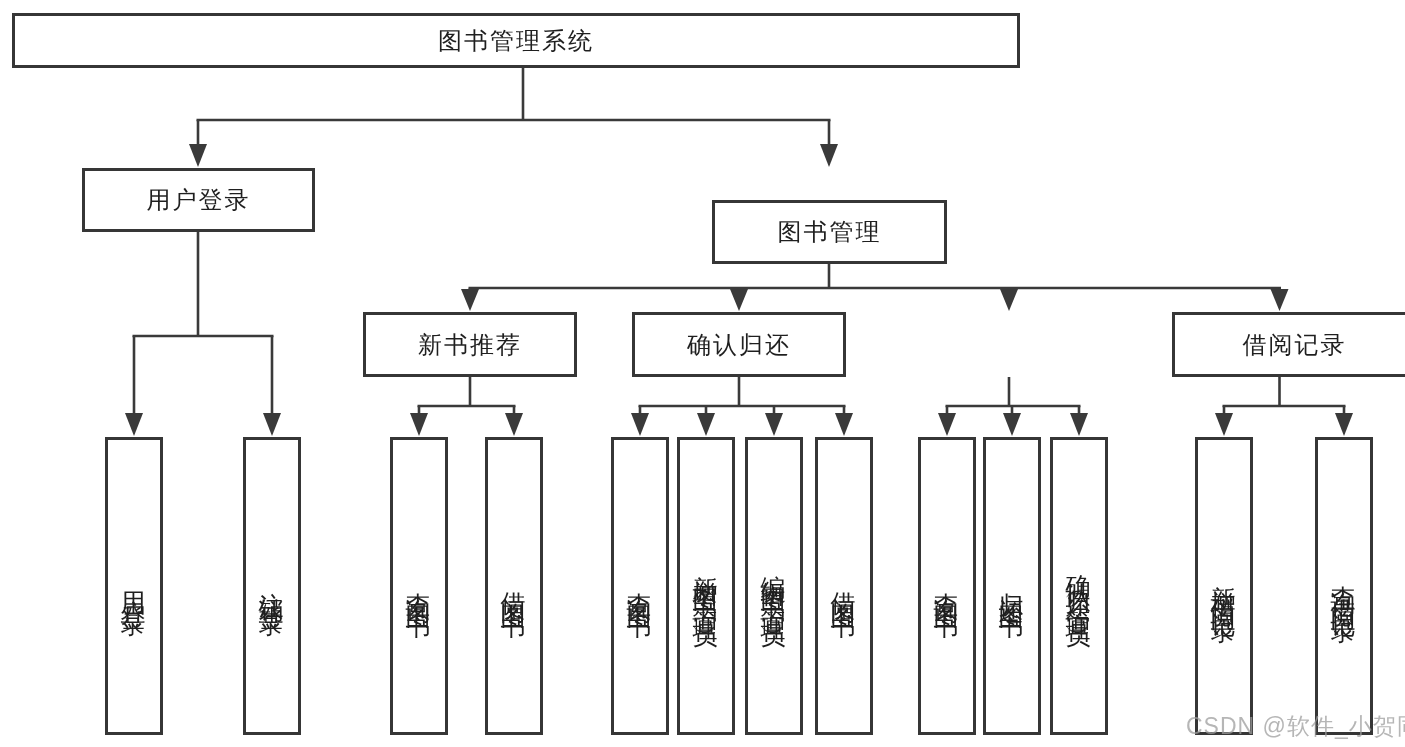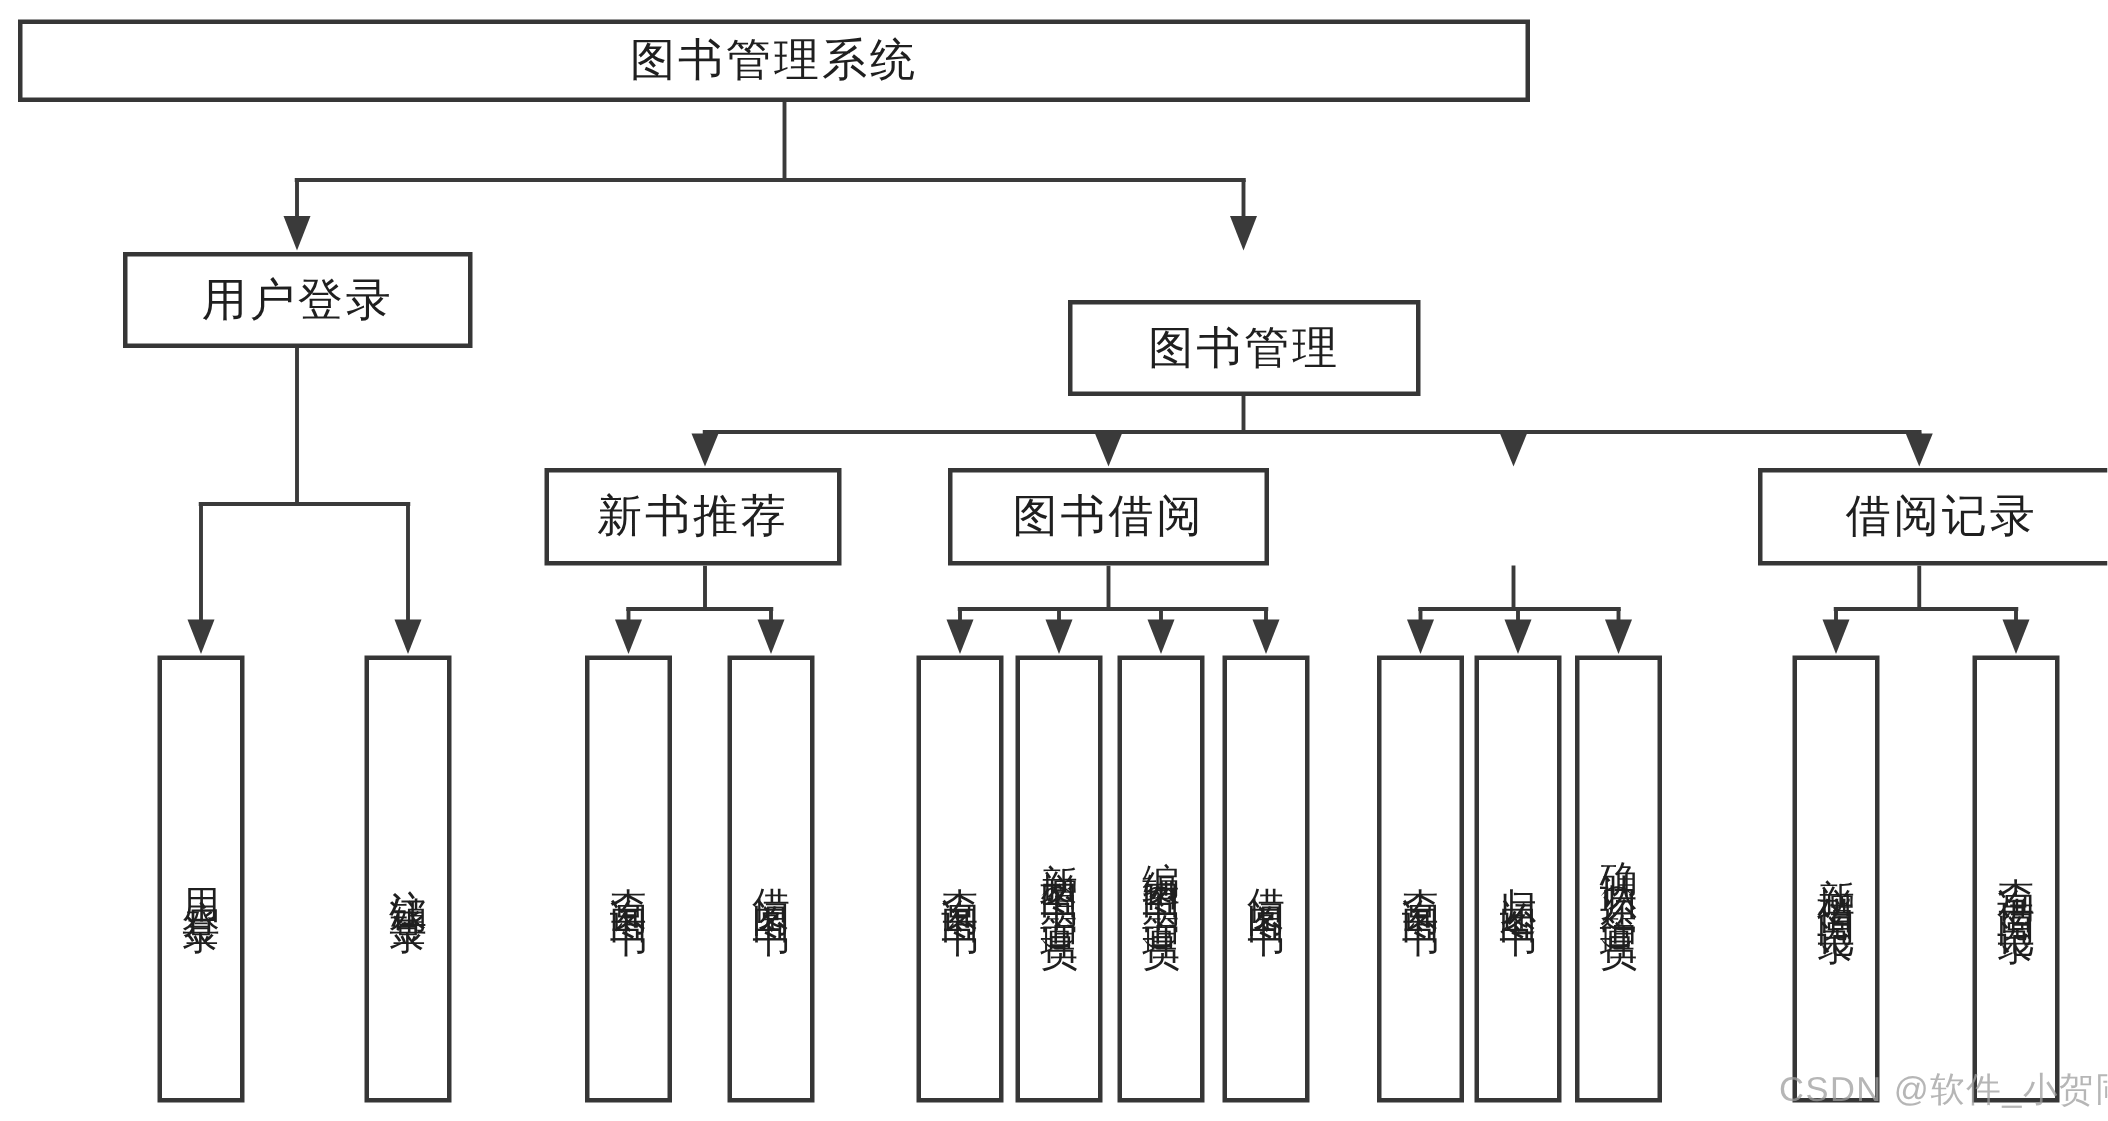--- a/index.html
+++ b/index.html
@@ -19,21 +19,21 @@
   }
   .box {
     position: absolute;
     box-sizing: border-box;
     background: #ffffff;
     border: 3px solid #363636;
     display: flex;
     align-items: center;
     justify-content: center;
     color: #1f1f1f;
-    font-size: 30px;
+    font-size: 24px;
     letter-spacing: 2px;
     z-index: 2;
     white-space: nowrap;
   }
   .vbox {
     writing-mode: vertical-rl;
     text-orientation: mixed;
     letter-spacing: 7px;
     font-size: 25px;
     width: 58px;
@@ -135,25 +135,25 @@
     <span>图书管理系统</span>
   </div>
 
   <div class="box lvl2" style="left:82px; width:233px;">
     <span>用户登录</span>
   </div>
   <div class="box lvl2" style="left:712px; width:235px;margin-top:32px;">
     <span>图书管理</span>
   </div>
 
-  <div class="box lvl3" style="left:363px; width:198px;justify-content:center;">
+  <div class="box lvl3" style="left:363px; width:214px;justify-content:center;">
     <span>新书推荐</span>
   </div>
   <div class="box lvl3" style="left:632px; width:214px;">
-    <span>图书借阅</span>
+    <span>确认归还</span>
   </div>
   <div class="box lvl3" style="left:1172px; width:245px;">
     <span>借阅记录</span>
   </div>
 
   <div class="box vbox" style="left:105px;">
     <span>用户登录</span>
   </div>
   <div class="box vbox" style="left:243px;">
     <span>注销登录</span>

